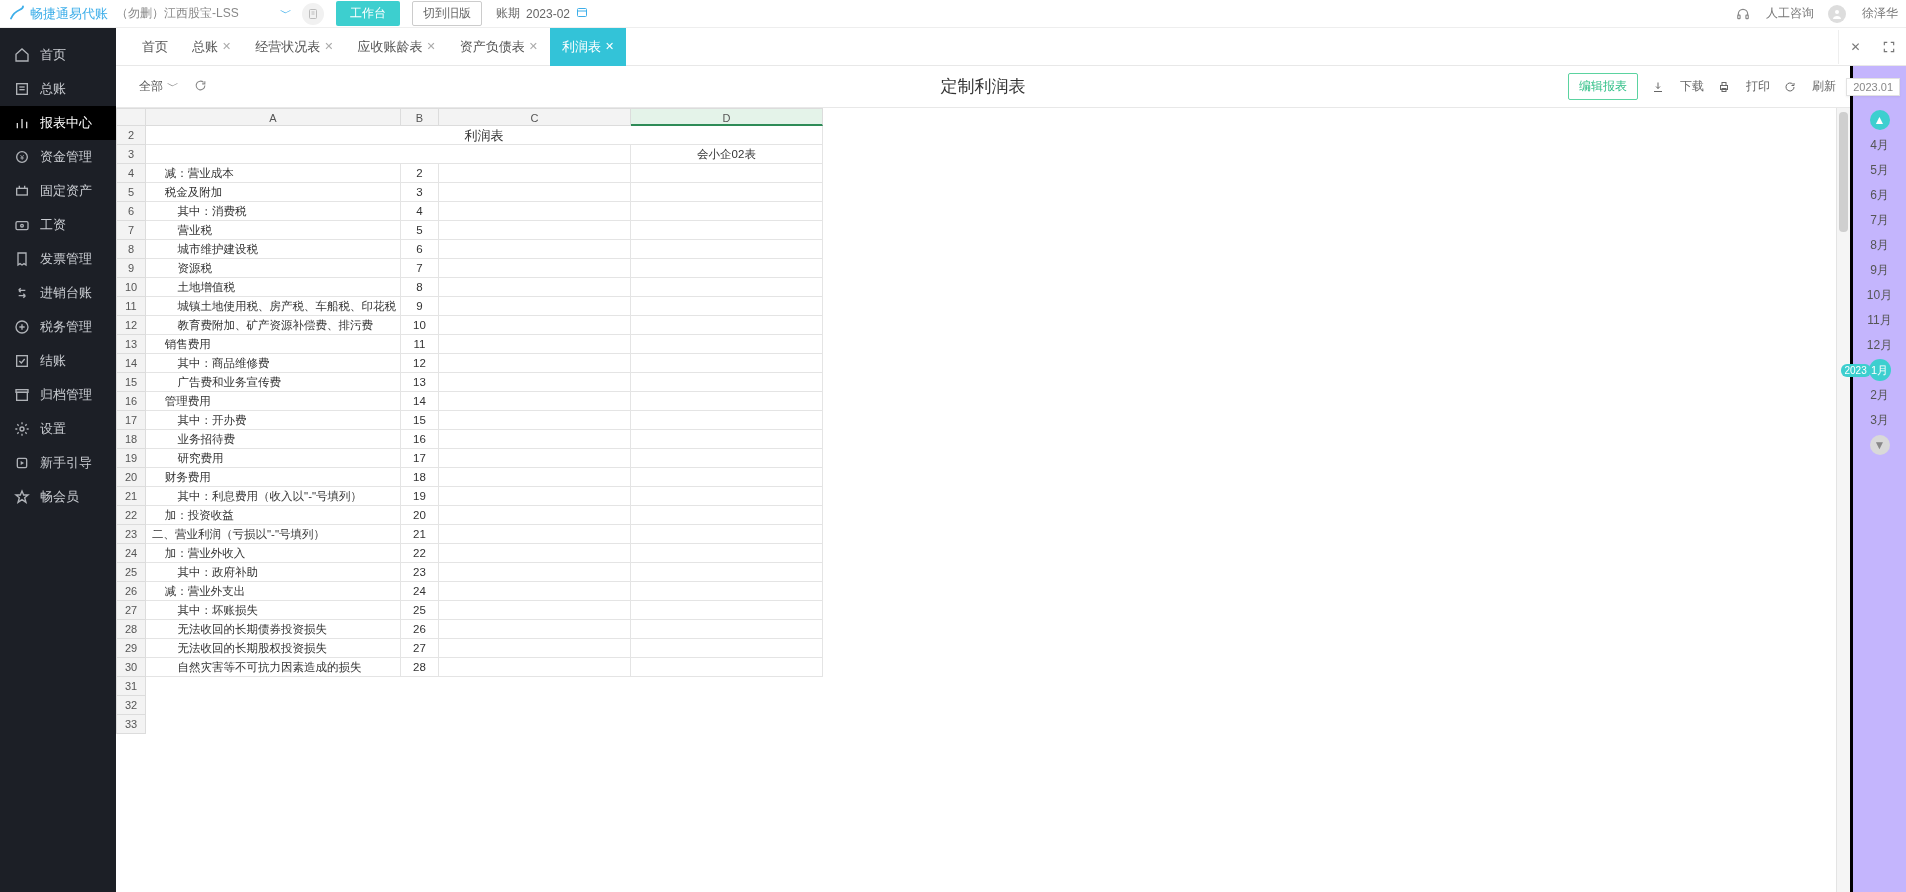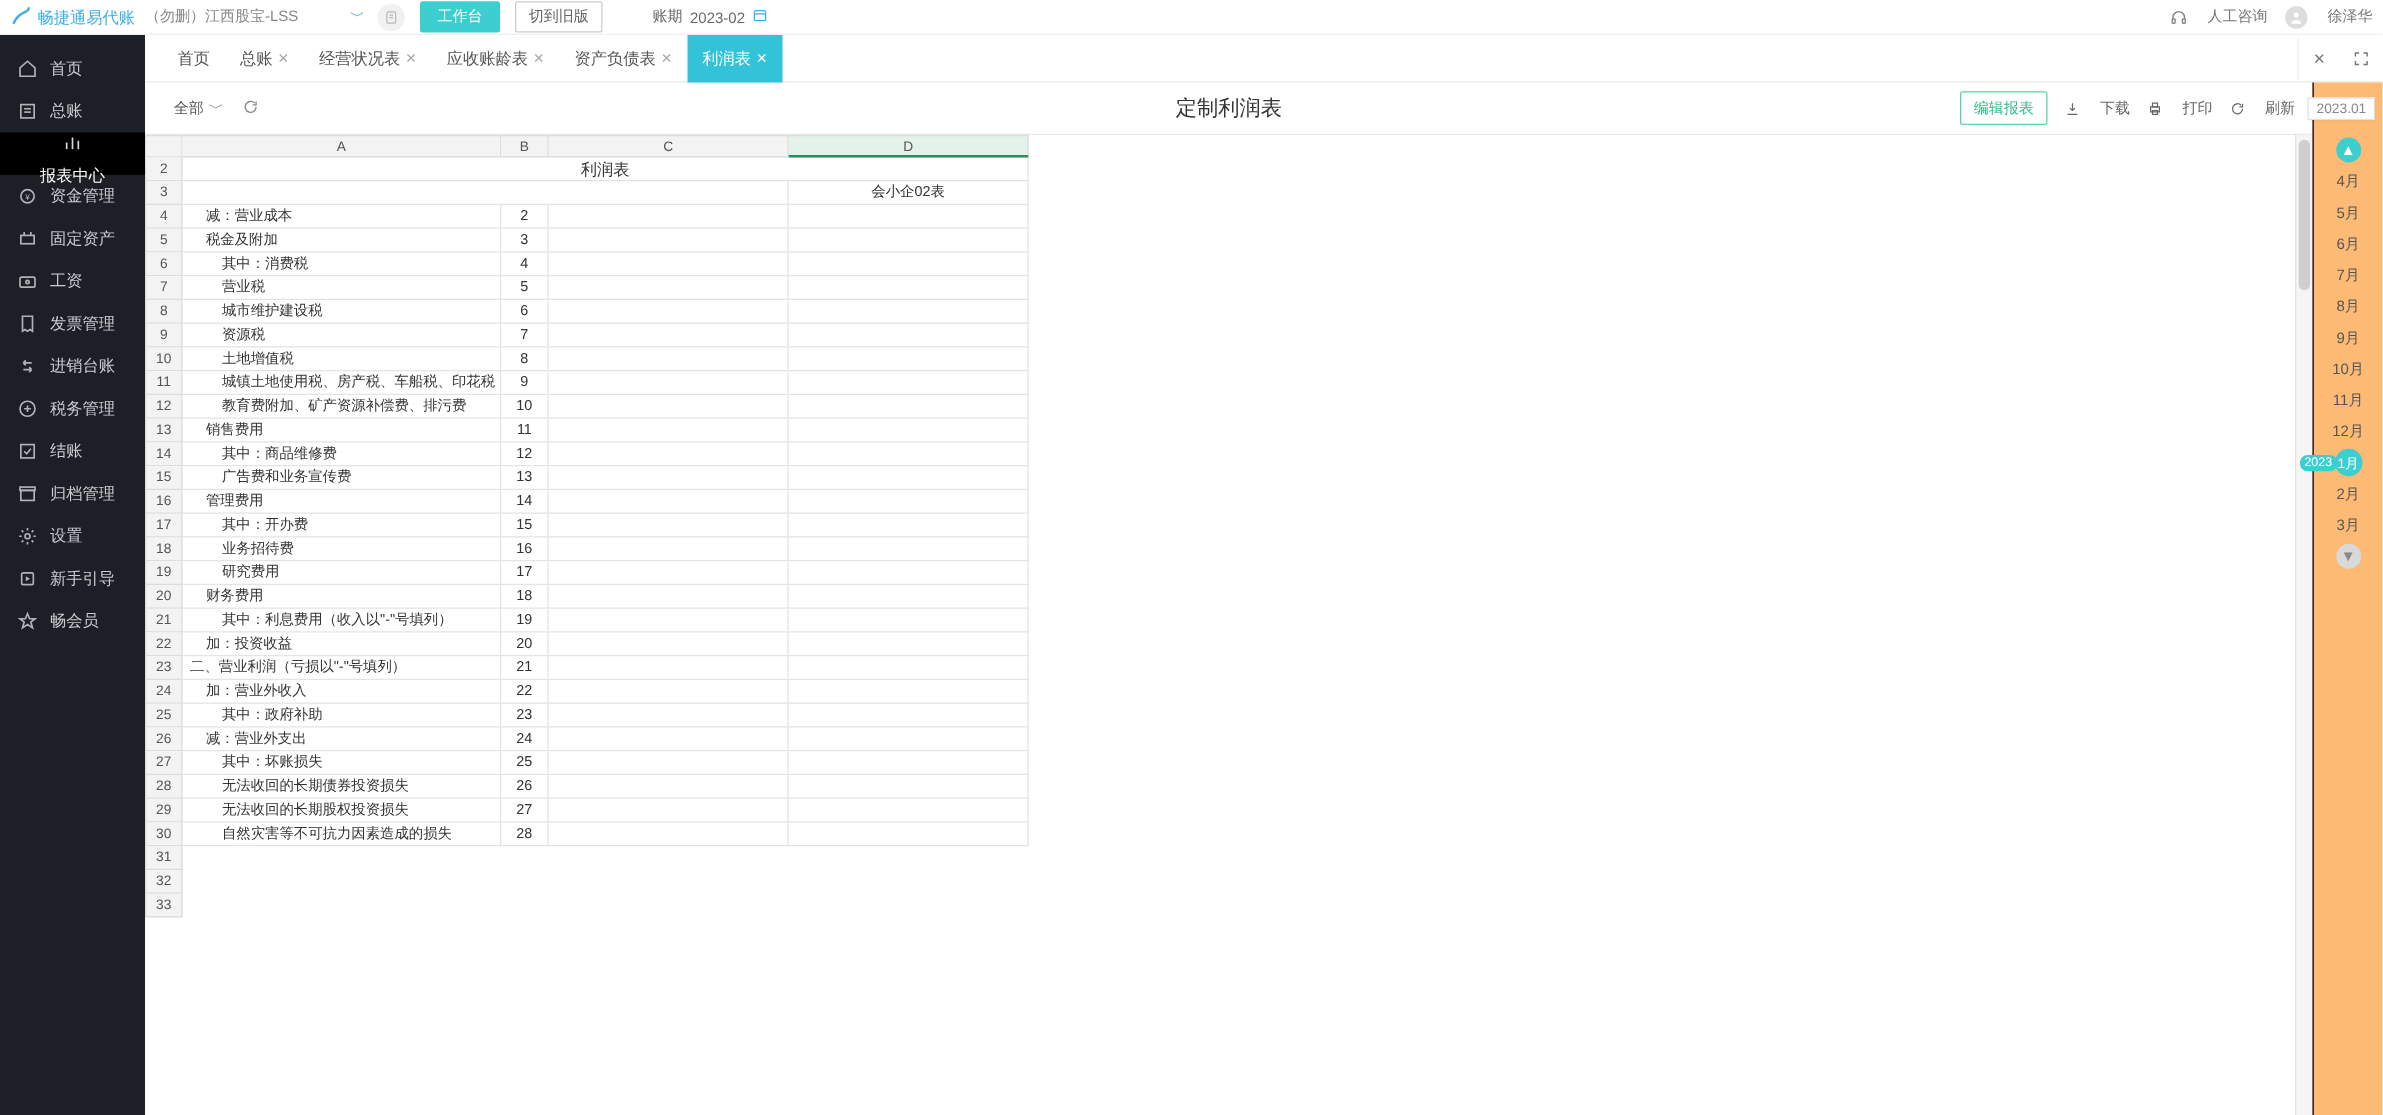--- a/index.html
+++ b/index.html
@@ -8,29 +8,29 @@
 
 .topbar { height:28px; background:#fff; display:flex; align-items:center; padding:0 8px; border-bottom:1px solid #eee; position:relative; }
 .logo { display:flex; align-items:center; color:#3daee9; font-size:13px; font-weight:500; width:108px; }
 .logo-icon { width:18px; height:18px; margin-right:4px; }
 .company-sel { display:flex; align-items:center; color:#888; font-size:12px; width:180px; position:relative; }
 .company-sel .chev { color:#3daee9; position:absolute; right:4px; }
 .round-btn { width:22px; height:22px; border-radius:50%; background:#f1f1f1; display:flex; align-items:center; justify-content:center; margin:0 6px; color:#bbb; }
 .workbench-btn { background:#3dcfcf; color:#fff; padding:4px 14px; border-radius:2px; font-size:12px; margin:0 6px; }
 .oldver-btn { border:1px solid #ccc; color:#666; padding:3px 10px; border-radius:2px; font-size:12px; margin:0 6px; }
 .period { display:flex; align-items:center; color:#666; font-size:12px; margin-left:8px; }
-.period .lbl { margin-right:6px;margin-left:26px; }
+.period .lbl { margin-right:6px; }
 .period .cal { color:#3daee9; margin-left:6px; }
 .top-right { margin-left:auto; display:flex; align-items:center; gap:14px; color:#777; }
 .avatar { width:18px; height:18px; border-radius:50%; background:#ddd; display:inline-flex; align-items:center; justify-content:center; color:#fff; }
 
 
 .sidebar { position:absolute; left:0; top:28px; bottom:0; width:116px; background:#1c1f26; color:#c9ccd1; padding-top:10px; }
 .sidebar .item { display:flex; align-items:center; height:34px; padding:0 14px; font-size:13px; gap:10px; cursor:pointer; }
-.sidebar .item.active { background:#000; color:#fff;flex-direction:column; }
+.sidebar .item.active { background:#000; color:#fff; }
 .side-ico { width:16px; height:16px; flex-shrink:0; opacity:.85; }
 
 
 .tabs { position:absolute; left:116px; right:0; top:28px; height:38px; border-bottom:1px solid #e8e8e8; display:flex; align-items:center; padding-left:14px; background:#fff; }
 .tab { padding:0 12px; height:38px; display:flex; align-items:center; gap:4px; color:#555; font-size:13px; cursor:pointer; }
 .tab .x { color:#aaa; font-size:11px; }
 .tab.active { background:#33c3d8; color:#fff; }
 .tab.active .x { color:#fff; }
 .tabs-end { margin-left:auto; display:flex; align-items:center; }
 .tabs-end .close-all { width:34px; height:34px; display:flex; align-items:center; justify-content:center; border-left:1px solid #eee; color:#777; }
@@ -61,21 +61,21 @@
 .cell.center { text-align:center; }
 .cell.right { text-align:center; }
 .sel-cell { outline:2px solid #2e8b57; outline-offset:-2px; }
 .hdr-row .cell { background:#3ccfd1; color:#fff; text-align:center; font-size:12px; }
 
 
 .vscroll { position:absolute; right:56px; top:108px; bottom:0; width:14px; background:#f5f5f5; border-left:1px solid #e4e4e4; }
 .vscroll .thumb { position:absolute; left:2px; right:2px; top:4px; height:120px; background:#cfcfcf; border-radius:4px; }
 
 
-.right-rail { position:absolute; right:0; top:66px; bottom:0; width:56px; border-left:1px solid #000000; background:#fdba74; }
+.right-rail { position:absolute; right:0; top:66px; bottom:0; width:56px; border-left:3px solid #000000; background:#c4b5fd; }
 .year-chip { position:absolute; top:12px; right:6px; background:#fff; border:1px solid #e2e2e2; color:#888; padding:2px 6px; font-size:11px; box-shadow:0 1px 2px rgba(0,0,0,.06); }
 .rail-list { position:absolute; top:44px; left:0; right:0; display:flex; flex-direction:column; align-items:center; gap:5px; }
 .rail-up,.rail-down { width:20px; height:20px; border-radius:50%; background:#3dcfcf; color:#fff; display:flex; align-items:center; justify-content:center; font-size:12px; }
 .rail-down { background:#d9d9d9; color:#888; }
 .rail-m { color:#555; font-size:12px; height:20px; display:flex; align-items:center; }
 .rail-m.cur { position:relative; }
 .rail-m.cur .bubble { width:22px; height:22px; border-radius:50%; background:#3dcfcf; color:#fff; display:flex; align-items:center; justify-content:center; font-size:11px; }
 .rail-m.cur .yr { position:absolute; left:-28px; background:#3dcfcf; color:#fff; font-size:10px; padding:1px 4px; border-radius:6px; }
 </style>
 </head>

